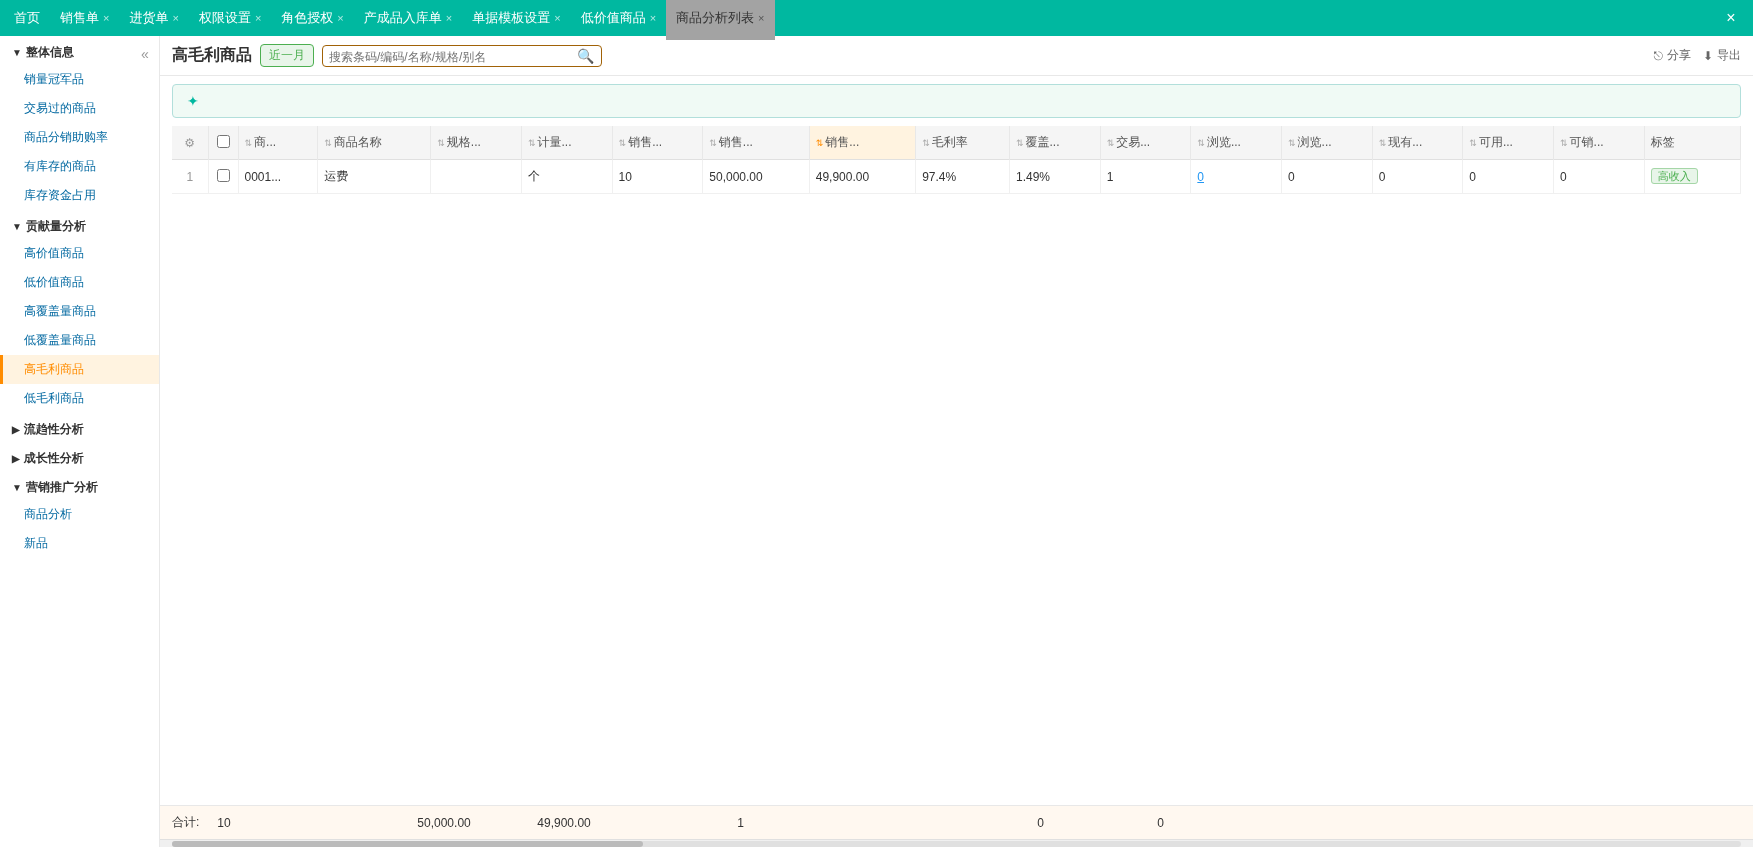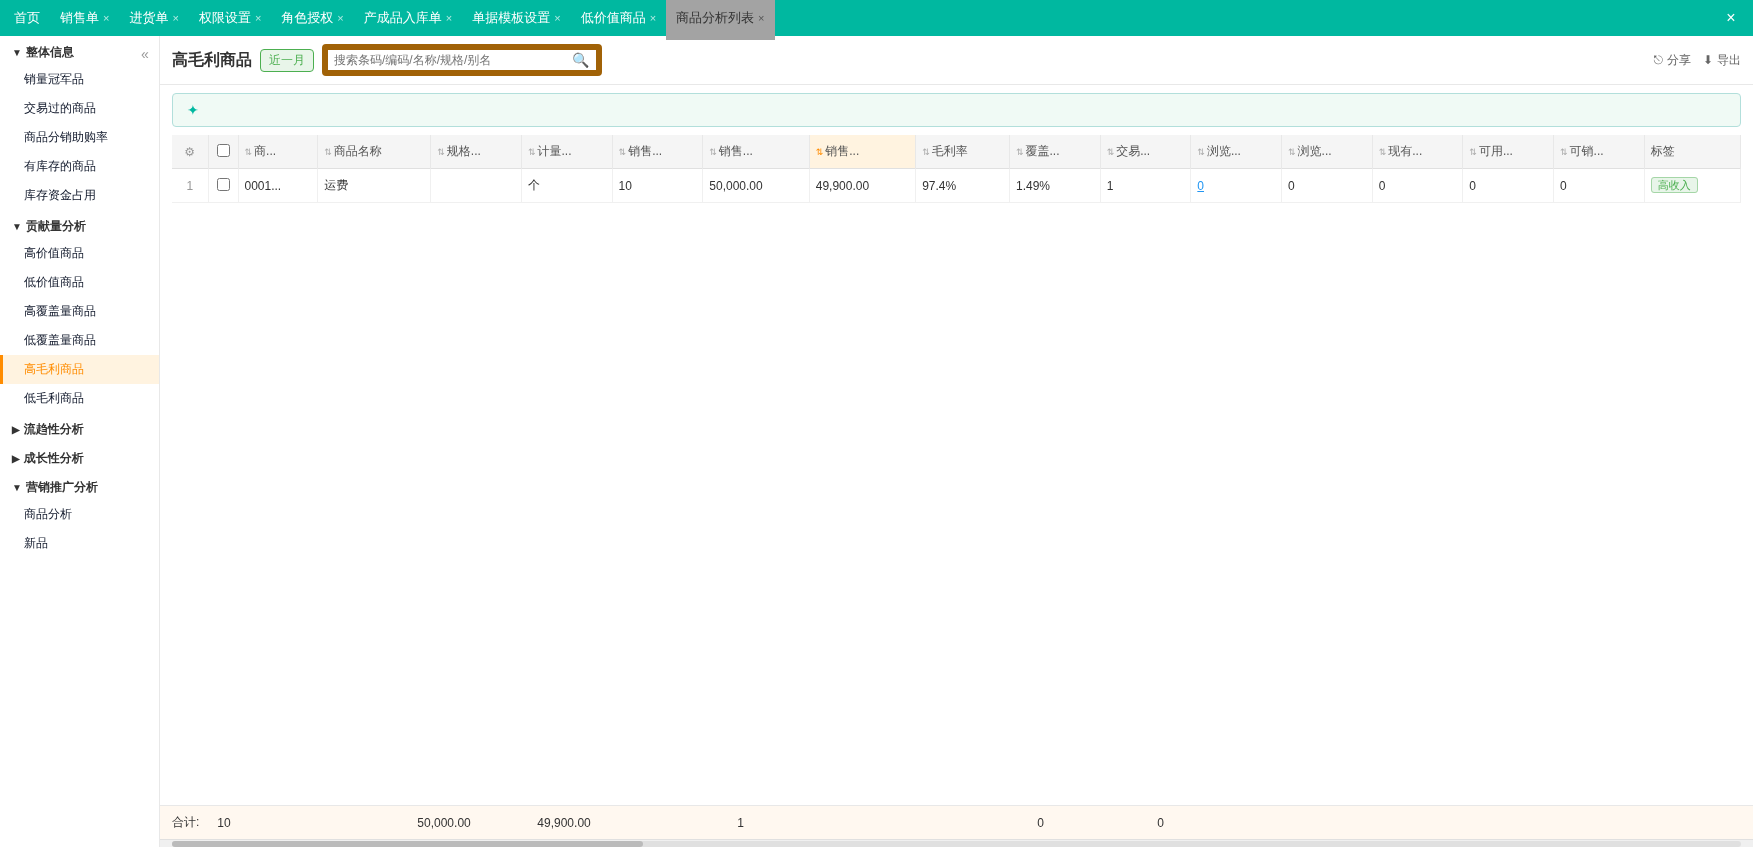--- a/index.html
+++ b/index.html
@@ -89,21 +89,21 @@
       align-items: center;
       cursor: pointer;
     }
     .sidebar-group-header .arrow {
       margin-right: 4px;
       font-size: 10px;
     }
     .sidebar-item {
       padding: 6px 12px 6px 24px;
       font-size: 12px;
-      color: #0f172a;
+      color: #0369a1;
       cursor: pointer;
       white-space: nowrap;
       overflow: hidden;
       text-overflow: ellipsis;
     }
     .sidebar-item.active {
       background: #fff3e0;
       color: #ff8c00;
       border-left: 3px solid #ff8c00;
       padding-left: 21px;
@@ -136,22 +136,22 @@
       background: #e8f5e9;
       color: #4caf50;
       border: 1px solid #4caf50;
       border-radius: 4px;
       padding: 2px 8px;
       font-size: 12px;
       cursor: pointer;
     }
     .search-box {
       display: flex;
-      align-items: center;
-      border: 6px solid #a16207;
+      align-items: flex-end;
+      border: 1px solid #a16207;
       border-radius: 4px;
       padding: 2px 6px;
       flex: 1;
       max-width: 280px;
     }
     .search-input {
       border: none;
       outline: none;
       font-size: 12px;
       color: #999;

